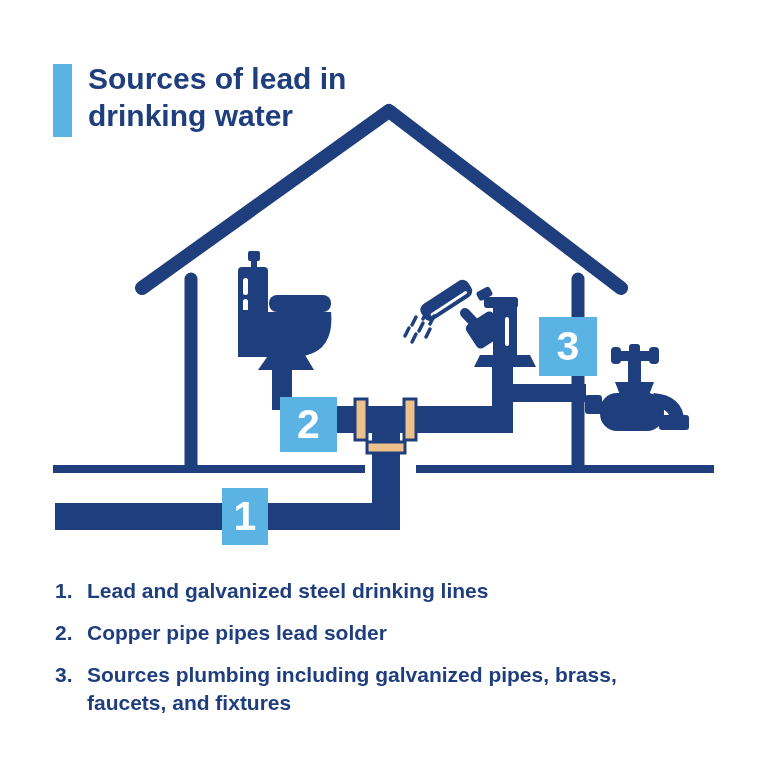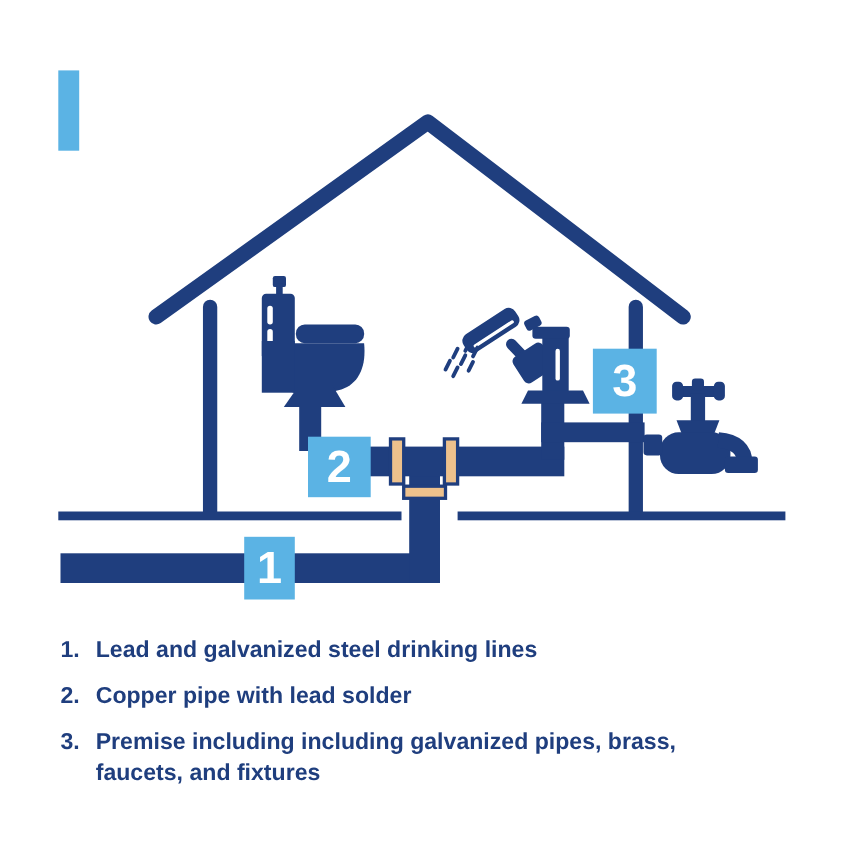--- a/index.html
+++ b/index.html
@@ -41,20 +41,22 @@
   .legend-item{display:flex;margin-bottom:14px;}
   .legend-num{flex:0 0 32px;}
   .legend-text{flex:1;}
 </style>
 </head>
 <body>
 
 <div class="canvas">
 
   <div class="accent-bar"></div>
+  <div class="page-title">Sources of lead in
+drinking water</div>
 
   <svg class="diagram-svg" width="768" height="768" viewBox="0 0 768 768">
 
     <g>
       <polyline class="navy-stroke" points="142,288 389,111 621,288" stroke-width="14" stroke-linecap="round" stroke-linejoin="round"></polyline>
       <line class="navy-stroke" x1="191" y1="279" x2="191" y2="466" stroke-width="13" stroke-linecap="round"></line>
       <line class="navy-stroke" x1="578" y1="279" x2="578" y2="466" stroke-width="13" stroke-linecap="round"></line>
     </g>
 
     <g>
@@ -137,21 +139,21 @@
     <span>3</span>
   </div>
 
   <div class="legend">
     <div class="legend-item">
       <span class="legend-num">1.</span>
       <span class="legend-text">Lead and galvanized steel drinking lines</span>
     </div>
     <div class="legend-item">
       <span class="legend-num">2.</span>
-      <span class="legend-text">Copper pipe with lead solder</span>
+      <span class="legend-text">Copper pipe pipes lead solder</span>
     </div>
     <div class="legend-item">
       <span class="legend-num">3.</span>
-      <span class="legend-text">Premise including including galvanized pipes, brass, faucets, and fixtures</span>
+      <span class="legend-text">Sources plumbing including galvanized pipes, brass, faucets, and fixtures</span>
     </div>
   </div>
 
 </div>
 
 </body></html>

